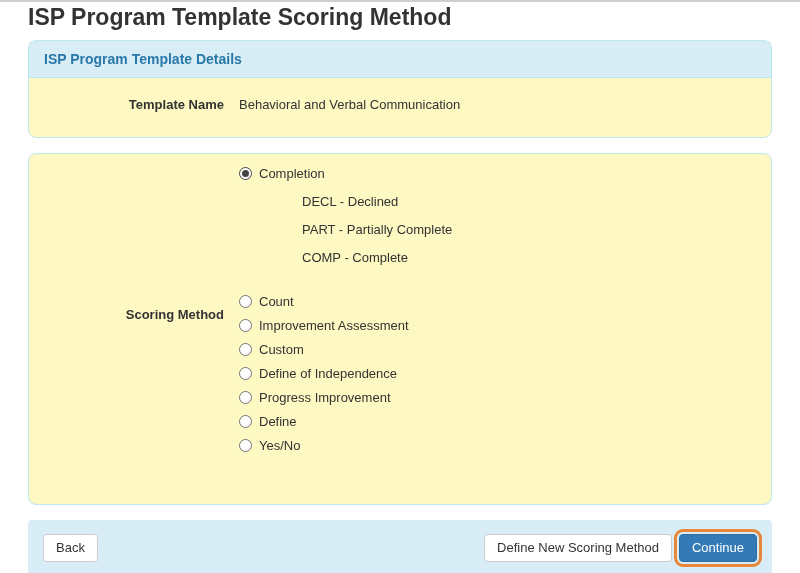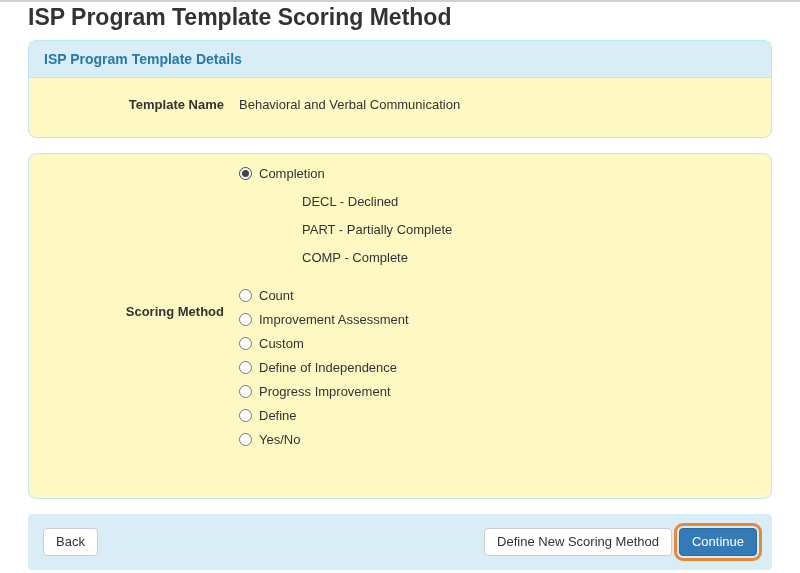--- a/index.html
+++ b/index.html
@@ -71,21 +71,21 @@
   .radio.selected { border-color: #444; }
   .radio.selected::after {
     content: "";
     position: absolute;
     left: 2px; top: 2px;
     width: 7px; height: 7px;
     border-radius: 50%;
     background: #444;
   }
   .radio-label { font-size: 13px; color: #333; }
-  .sublabels { margin: 14px 0 23px 63px; }
+  .sublabels { margin: 14px 0 29px 63px; }
   .sublabel { font-size: 13px; color: #333; margin-bottom: 14px; line-height: 14px; }
   .sublabel:last-child { margin-bottom: 0; }
 
   
   .footer-bar {
     background: var(--footer-bg, #d9edf7);
     border-radius: 4px;
     padding: 14px 15px;
     display: flex;
     align-items: center;

